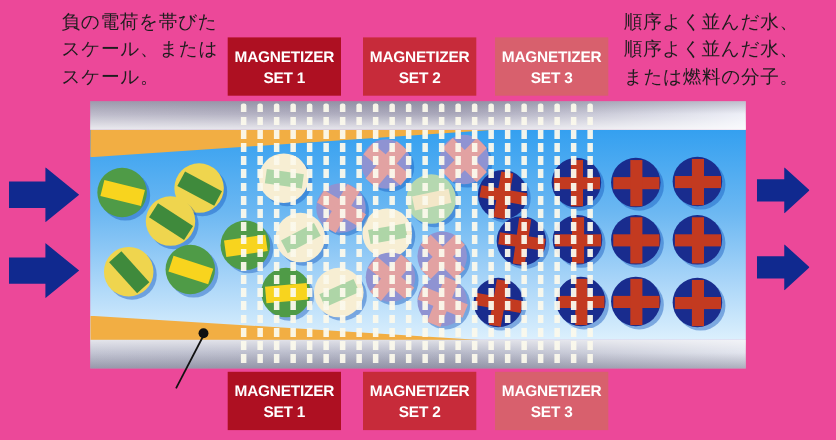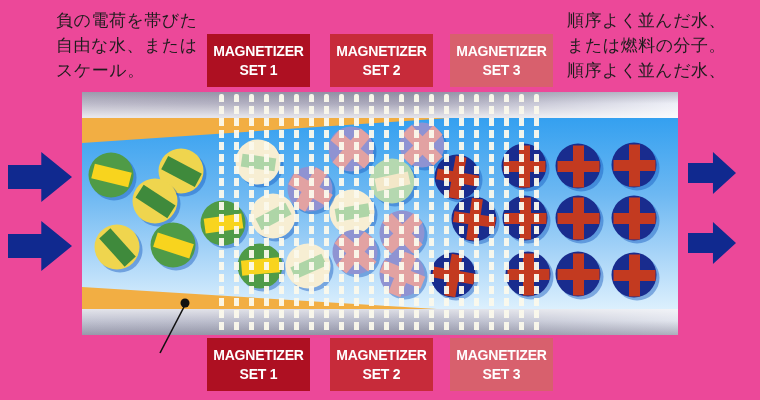--- a/index.html
+++ b/index.html
@@ -91,28 +91,28 @@
   
   #scale-pointer{position:absolute;left:150px;top:295px;z-index:5;}
 </style>
 </head>
 <body>
 
 <div id="stage">
 
   <div id="note-left" class="jp-note">
     <div>負の電荷を帯びた</div>
-    <div>自由な水、または</div>
+    <div>スケール、または</div>
     <div>スケール。</div>
   </div>
 
   <div id="note-right" class="jp-note">
     <div>順序よく並んだ水、</div>
+    <div>順序よく並んだ水、</div>
     <div>または燃料の分子。</div>
-    <div>順序よく並んだ水、</div>
   </div>
 
   <div class="mag set1 top c1">
     <div>MAGNETIZER</div>
     <div>SET 1</div>
   </div>
   <div class="mag set2 top c2">
     <div>MAGNETIZER</div>
     <div>SET 2</div>
   </div>

